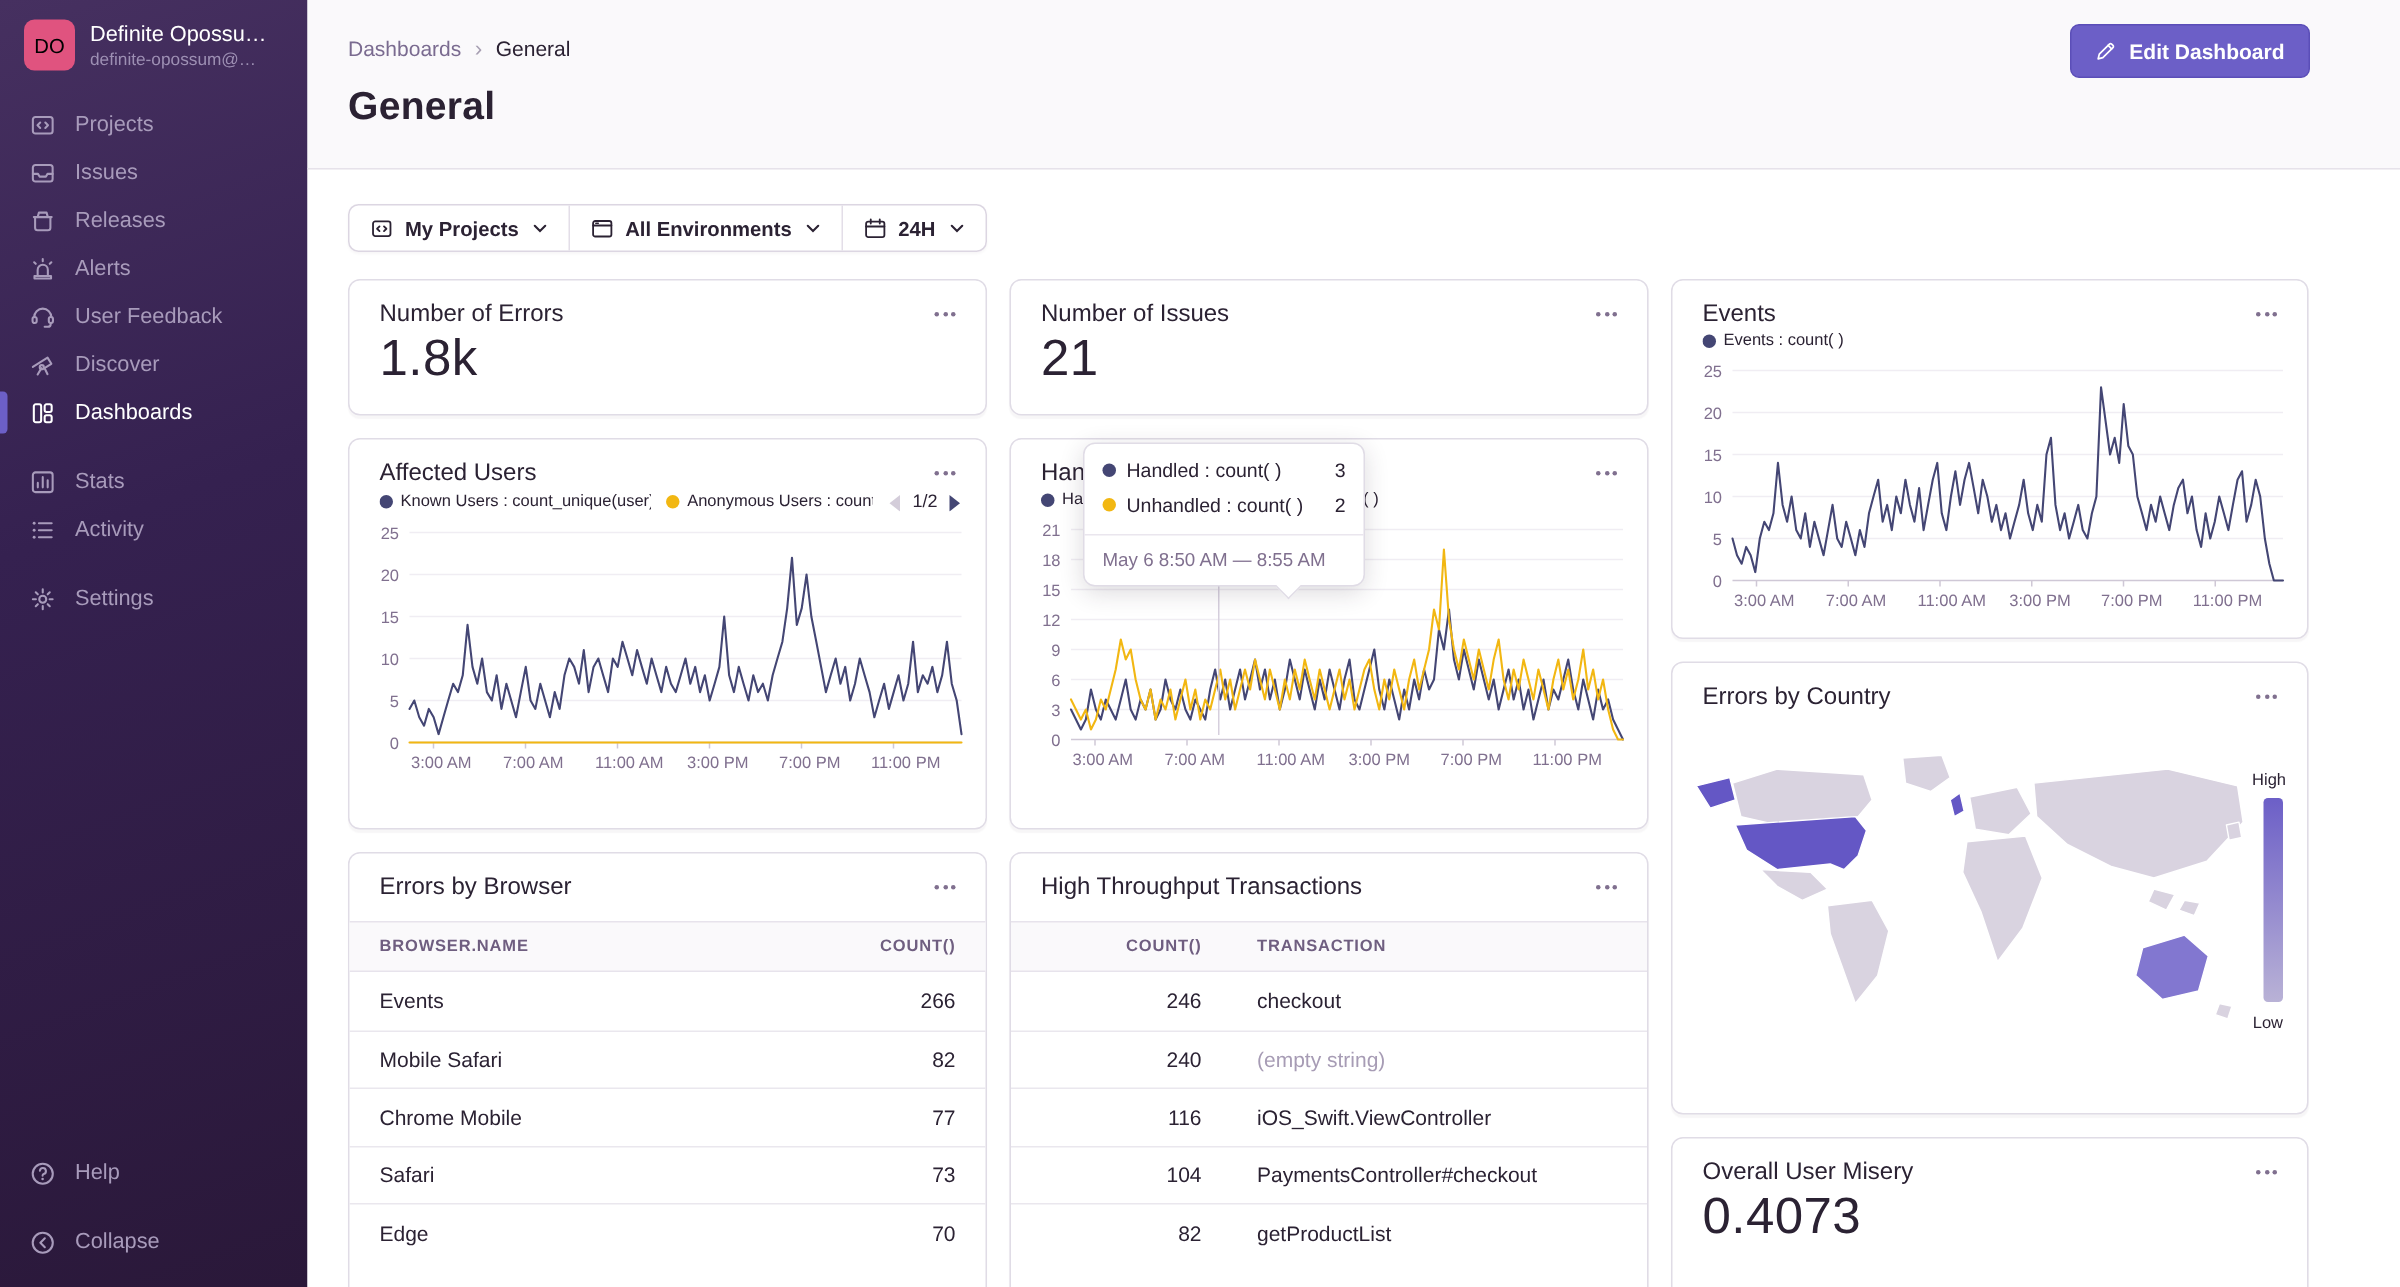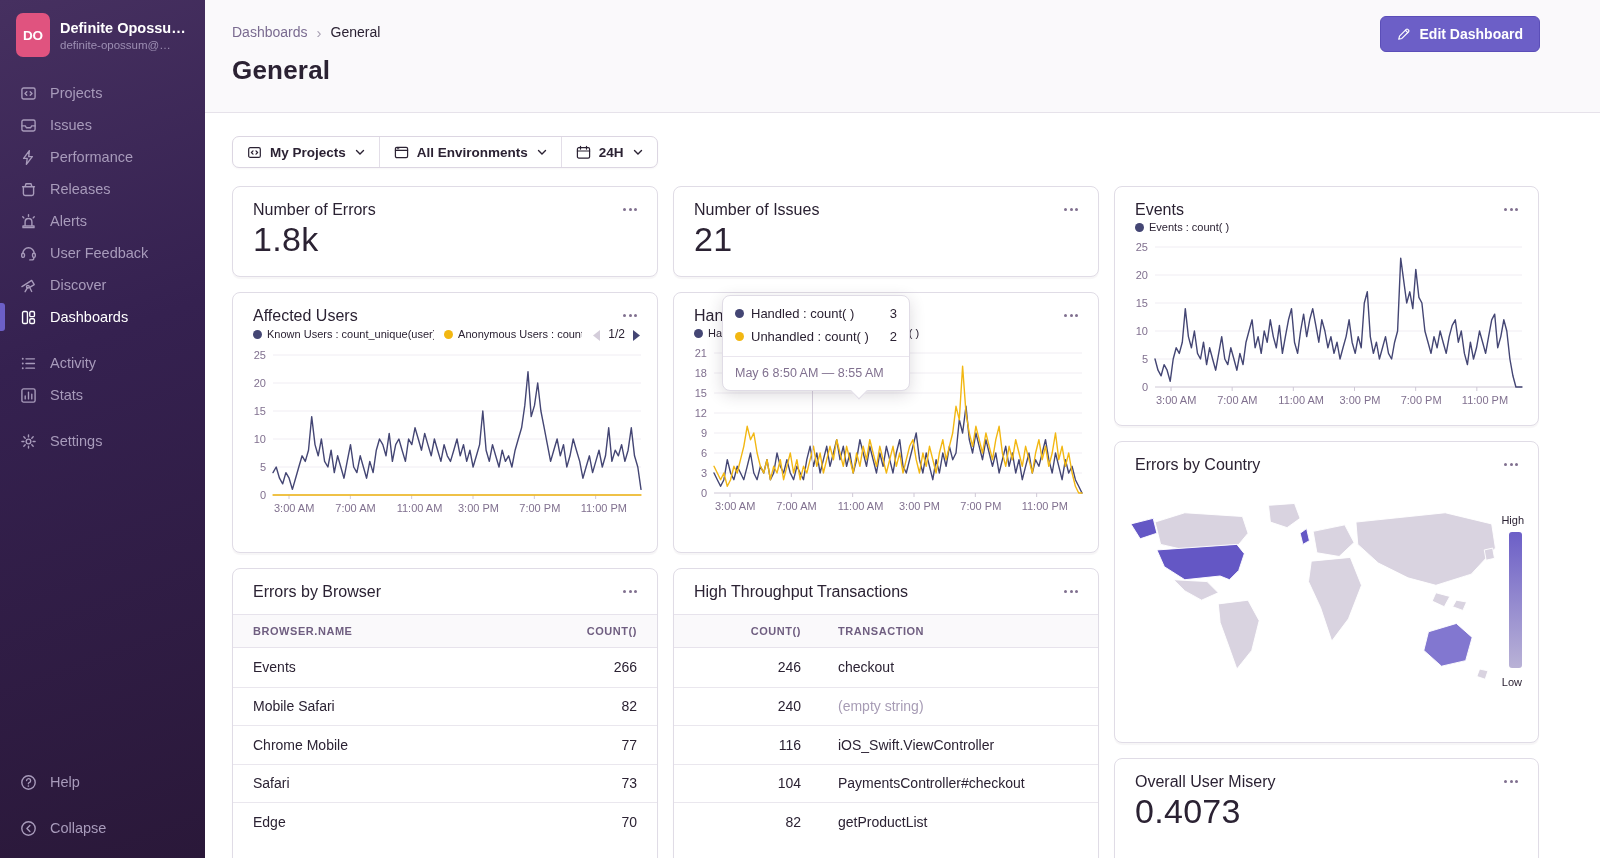--- a/index.html
+++ b/index.html
@@ -4,24 +4,24 @@
 <style>
   * { margin:0; padding:0; box-sizing:border-box; }
   html,body { width:1600px; height:858px; overflow:hidden; background:#fff;
     font-family:"Liberation Sans", sans-serif; color:#2b2233; }
   .app { position:relative; width:1600px; height:858px; display:flex; }
 
   
   .sidebar { width:205px; height:100%; flex-shrink:0; display:flex; flex-direction:column;
     background:linear-gradient(160deg,#463060 0%,#352150 40%,#2a1839 100%); color:#a89bbb; }
   .org { display:flex; gap:10px; padding:13px 14px 8px 16px; align-items:center; cursor:pointer; }
-  .avatar { width:34px; height:44px; border-radius:7px; background:#e0537f; color:#ffffff;
-    font-weight:700; font-size:13.5px; display:flex; align-items:center; justify-content:center; flex-shrink:0; }
+  .avatar { width:34px; height:34px; border-radius:7px; background:#e0537f; color:#000000;
+    font-weight:400; font-size:13.5px; display:flex; align-items:center; justify-content:center; flex-shrink:0; }
   .org-meta { overflow:hidden; }
-  .org-name { color:#fff; font-weight:700; font-size:14.5px; white-space:nowrap; overflow:hidden; }
+  .org-name { color:#fff; font-weight:400; font-size:14.5px; white-space:nowrap; overflow:hidden; }
   .org-email { color:#9d8fb3; font-size:11.5px; margin-top:3px; white-space:nowrap; overflow:hidden; }
   .nav { margin-top:12px; display:flex; flex-direction:column; }
   .nav-item { height:32px; display:flex; align-items:center; gap:13px; padding-left:20px;
     font-size:14.5px; color:#a89bbb; position:relative; cursor:pointer; white-space:nowrap; }
   .nav-item svg { width:17px; height:17px; flex-shrink:0; }
   .nav-item.active { color:#fff; font-weight:400; }
   .nav-item.active::before { content:""; position:absolute; left:0; top:2px; bottom:2px; width:5px;
     background:#6c5fc7; border-radius:0 3px 3px 0; }
   .nav-gap { height:14px; }
   .nav-footer { margin-top:auto; padding-bottom:14px; }
@@ -126,26 +126,20 @@
         </div>
         <div class="nav-item">
           <svg viewBox="0 0 16 16" fill="none" stroke="currentColor" stroke-width="1.3" stroke-linecap="round" stroke-linejoin="round">
             <rect x="1.8" y="2.8" width="12.4" height="10.4" rx="1.6"></rect>
             <path d="M1.8 8.4h3.2l1 1.7h4l1-1.7h3.2"></path>
           </svg>
           <span>Issues</span>
         </div>
         <div class="nav-item">
           <svg viewBox="0 0 16 16" fill="none" stroke="currentColor" stroke-width="1.3" stroke-linecap="round" stroke-linejoin="round">
-            <path d="M8.8 1.6 3.4 8.8h3.4L6 14.4l5.6-7.2H8.2l.6-5.6z"></path>
-          </svg>
-          <span>Performance</span>
-        </div>
-        <div class="nav-item">
-          <svg viewBox="0 0 16 16" fill="none" stroke="currentColor" stroke-width="1.3" stroke-linecap="round" stroke-linejoin="round">
             <path d="M2.4 5.4h11.2M3.2 5.4V12a1.6 1.6 0 0 0 1.6 1.6h6.4A1.6 1.6 0 0 0 12.8 12V5.4M4.8 5.4 5.6 2.6h4.8l.8 2.8"></path>
           </svg>
           <span>Releases</span>
         </div>
         <div class="nav-item">
           <svg viewBox="0 0 16 16" fill="none" stroke="currentColor" stroke-width="1.3" stroke-linecap="round" stroke-linejoin="round">
             <path d="M4.8 12V8.4a3.2 3.2 0 0 1 6.4 0V12M2.8 12.2h10.4v1.6H2.8zM8 3V1.6M3.6 4.6l-1-1M12.4 4.6l1-1"></path>
           </svg>
           <span>Alerts</span>
         </div>
@@ -170,33 +164,33 @@
           <svg viewBox="0 0 16 16" fill="none" stroke="currentColor" stroke-width="1.3" stroke-linecap="round" stroke-linejoin="round">
             <rect x="2.4" y="2.4" width="4.6" height="11.2" rx="1.2"></rect>
             <rect x="9.2" y="2.4" width="4.4" height="4.8" rx="1.2"></rect>
             <rect x="9.2" y="9.2" width="4.4" height="4.4" rx="1.2"></rect>
           </svg>
           <span>Dashboards</span>
         </div>
         <div class="nav-gap"></div>
         <div class="nav-item">
           <svg viewBox="0 0 16 16" fill="none" stroke="currentColor" stroke-width="1.3" stroke-linecap="round" stroke-linejoin="round">
+            <rect x="1.8" y="1.8" width="12.4" height="12.4" rx="1.6"></rect>
+            <path d="M4.9 11.2V8.4M8 11.2V4.8M11.1 11.2V6.8"></path>
+          </svg>
+          <span>Stats</span>
+        </div>
+        <div class="nav-item">
+          <svg viewBox="0 0 16 16" fill="none" stroke="currentColor" stroke-width="1.3" stroke-linecap="round" stroke-linejoin="round">
             <path d="M5.6 3.6h8M5.6 8h8M5.6 12.4h8"></path>
             <circle cx="2.6" cy="3.6" r=".9" fill="currentColor" stroke="none"></circle>
             <circle cx="2.6" cy="8" r=".9" fill="currentColor" stroke="none"></circle>
             <circle cx="2.6" cy="12.4" r=".9" fill="currentColor" stroke="none"></circle>
           </svg>
           <span>Activity</span>
-        </div>
-        <div class="nav-item">
-          <svg viewBox="0 0 16 16" fill="none" stroke="currentColor" stroke-width="1.3" stroke-linecap="round" stroke-linejoin="round">
-            <rect x="1.8" y="1.8" width="12.4" height="12.4" rx="1.6"></rect>
-            <path d="M4.9 11.2V8.4M8 11.2V4.8M11.1 11.2V6.8"></path>
-          </svg>
-          <span>Stats</span>
         </div>
         <div class="nav-gap"></div>
         <div class="nav-item">
           <svg viewBox="0 0 16 16" fill="none" stroke="currentColor" stroke-width="1.3" stroke-linecap="round" stroke-linejoin="round">
             <circle cx="8" cy="8" r="2.2"></circle>
             <path d="M8 1.8v1.9M8 12.3v1.9M1.8 8h1.9M12.3 8h1.9M3.6 3.6l1.3 1.3M11.1 11.1l1.3 1.3M12.4 3.6l-1.3 1.3M4.9 11.1l-1.3 1.3"></path>
           </svg>
           <span>Settings</span>
         </div>
       </nav>

